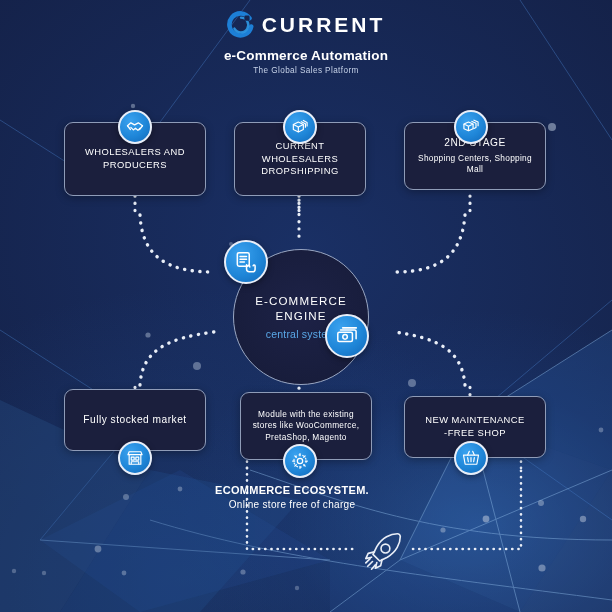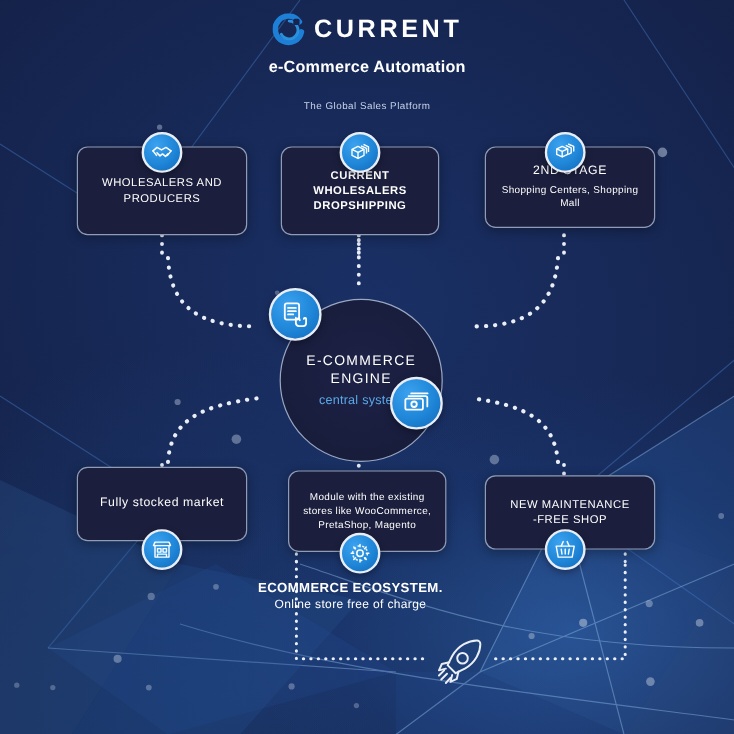--- a/index.html
+++ b/index.html
@@ -25,21 +25,21 @@
   .header{position:absolute;top:8px;left:0;width:612px;text-align:center;}
   .logo-row{display:flex;align-items:center;justify-content:center;gap:7px;height:34px;}
   .logo-mark{width:28px;height:28px;position:relative;}
   .brand{
     color:#ffffff;font-size:21px;letter-spacing:3px;font-weight:700;
     font-family:"Liberation Sans", sans-serif;
   }
   .tagline{
     color:#ffffff;font-size:13.5px;font-weight:700;margin-top:6px;letter-spacing:.2px;
   }
-  .subtag{color:#c6d2e8;font-size:8.2px;margin-top:21px;letter-spacing:.4px;}
+  .subtag{color:#c6d2e8;font-size:8.2px;margin-top:3px;letter-spacing:.4px;}
 
   
   .box{
     position:absolute;
     background:#1b1f3d;
     border:1px solid #8f9cb8;
     border-radius:9px;
     box-sizing:border-box;
     display:flex;align-items:center;justify-content:center;
     text-align:center;
@@ -207,21 +207,21 @@
     <div class="txt t-main">WHOLESALERS AND PRODUCERS</div>
   </div>
   <div class="badge" style="left:118px;top:110px;">
     <svg width="20" height="20" viewBox="0 0 24 24" fill="none" stroke="#ffffff" stroke-width="1.5" stroke-linecap="round" stroke-linejoin="round">
       <path d="M3 10.5 L7 7 L11.5 9.5 L16 7 L21 10.5"></path>
       <path d="M7 12.5 L10 15.5 L12.5 13.5 L15.5 16 L18 13.5"></path>
       <path d="M3 10.5 L6.5 15 M21 10.5 L17.5 15"></path>
     </svg>
   </div>
 
-  <div class="box" style="left:234px;top:122px;width:132px;height:74px;font-weight:bold;">
+  <div class="box" style="left:234px;top:122px;width:132px;height:74px;">
     <div class="txt">
       <div class="t-main">CURRENT WHOLESALERS</div>
       <div class="t-main">DROPSHIPPING</div>
     </div>
   </div>
   <div class="badge" style="left:283px;top:110px;">
     <svg width="20" height="20" viewBox="0 0 24 24" fill="none" stroke="#ffffff" stroke-width="1.4" stroke-linejoin="round">
       <path d="M4 9 L10 6 L16 9 L10 12 Z"></path>
       <path d="M4 9 L4 15 L10 18 L10 12"></path>
       <path d="M16 9 L16 15 L10 18"></path>

